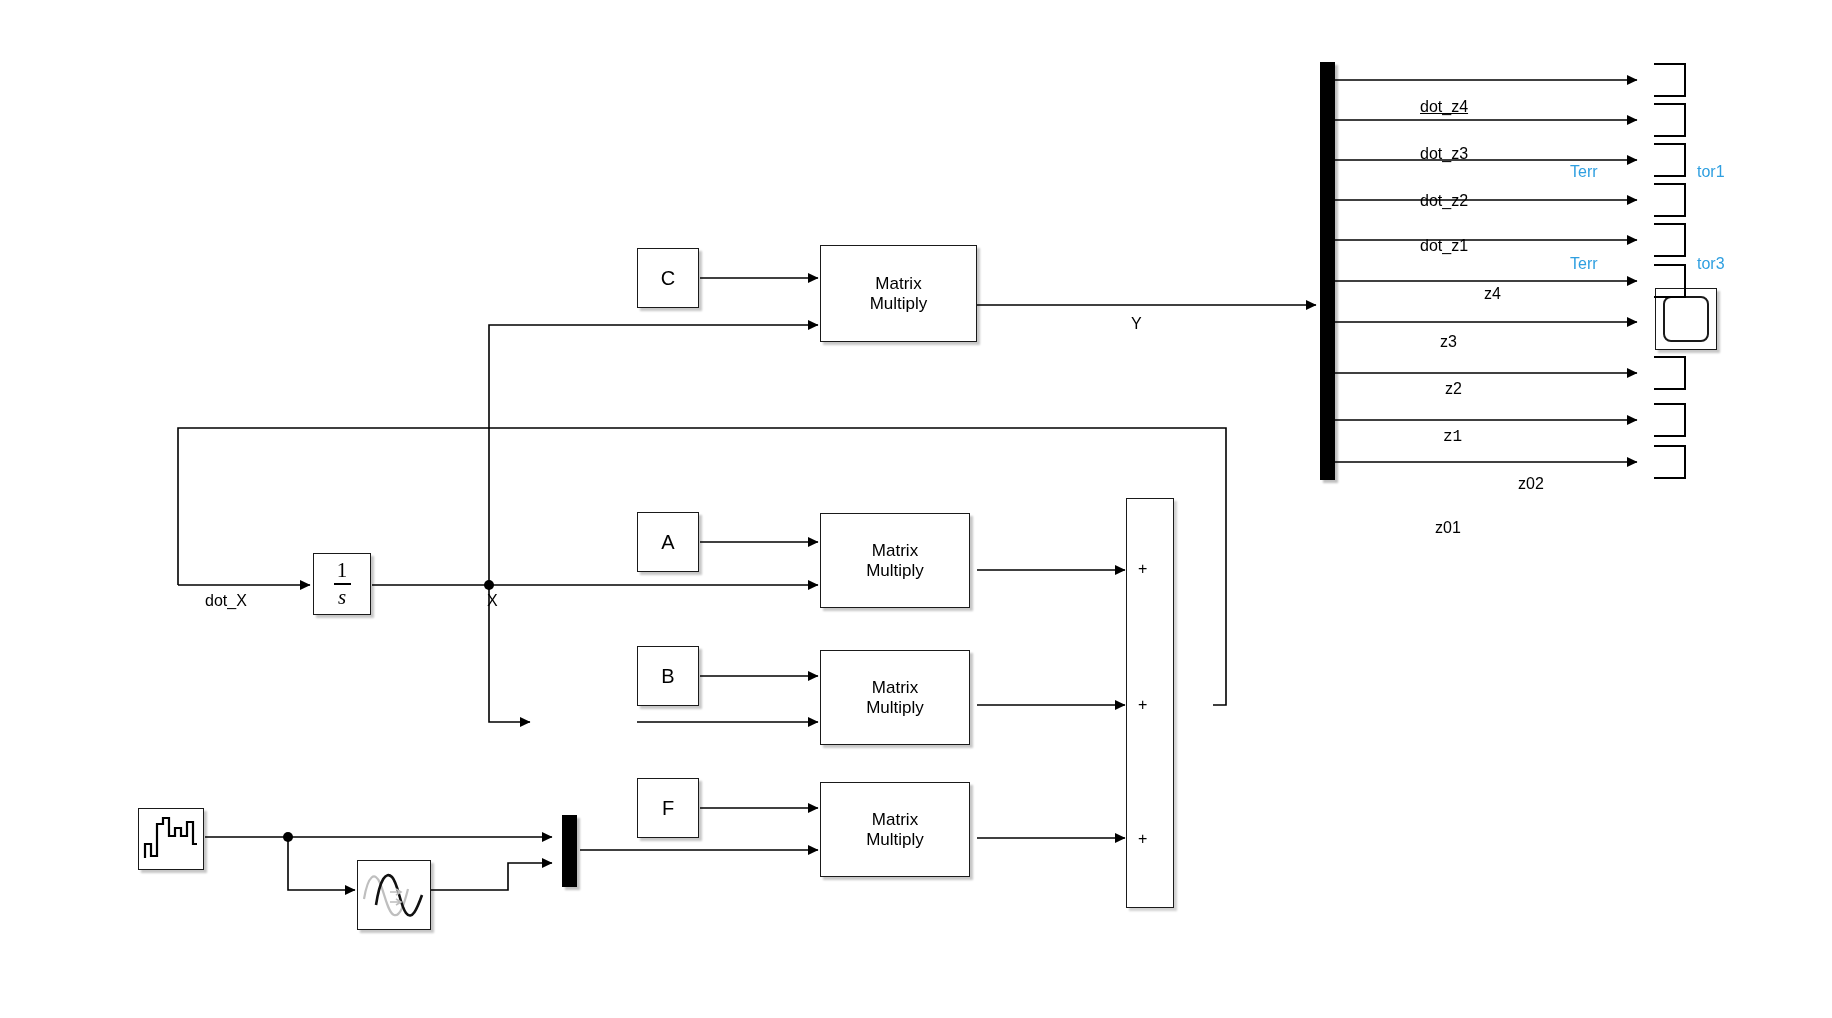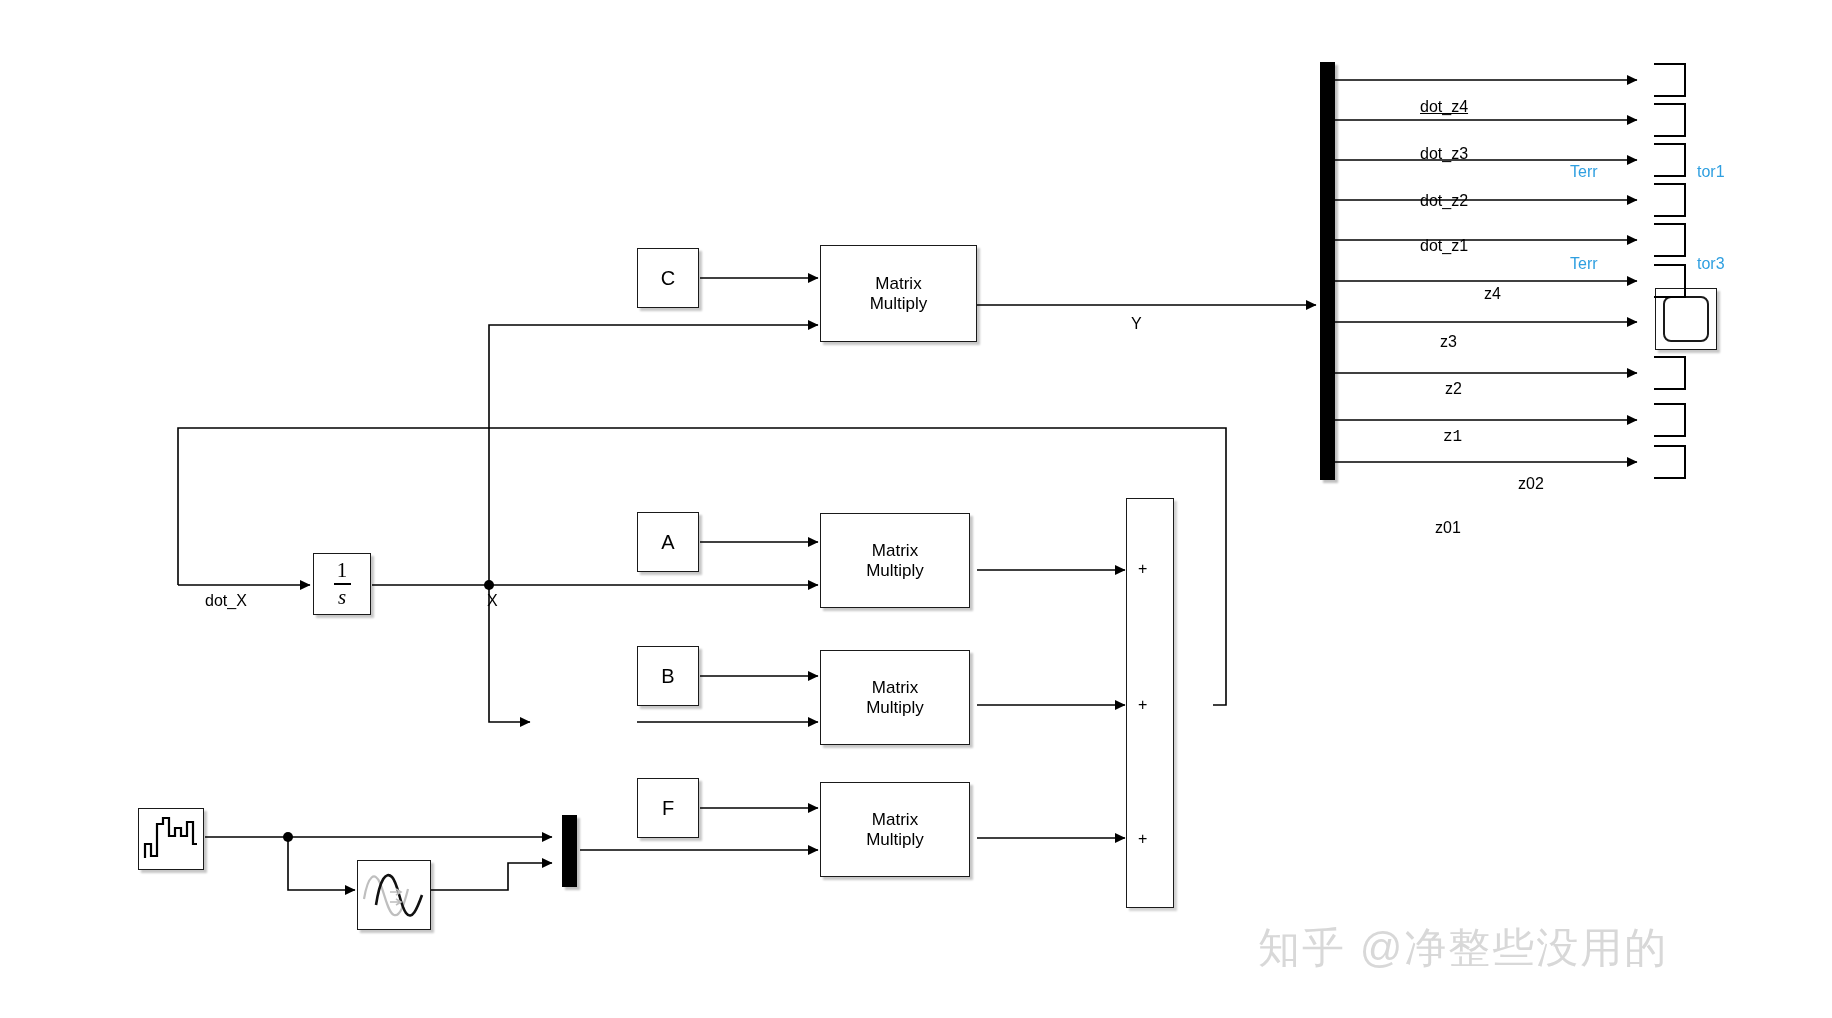--- a/index.html
+++ b/index.html
@@ -333,15 +333,14 @@
   <span class="lab" style="left:1445px;top:380px;text-align:center;">z2</span>
   <span class="lab" style="left:1443px;top:428px;font-family:Liberation Mono, monospace;">z1</span>
   <span class="lab" style="left:1518px;top:475px;">z02</span>
   <span class="lab" style="left:1435px;top:519px;">z01</span>
 
   <span class="lab blue" style="left:1570px;top:163px;">Terr</span>
   <span class="lab blue" style="left:1697px;top:163px;">tor1</span>
   <span class="lab blue" style="left:1570px;top:255px;">Terr</span>
   <span class="lab blue" style="left:1697px;top:255px;">tor3</span>
 
-  <span class="watermark" style="left:1258px;top:920px;">知乎 @净整些没用的</span>
 
 </div>
 
 </body></html>

